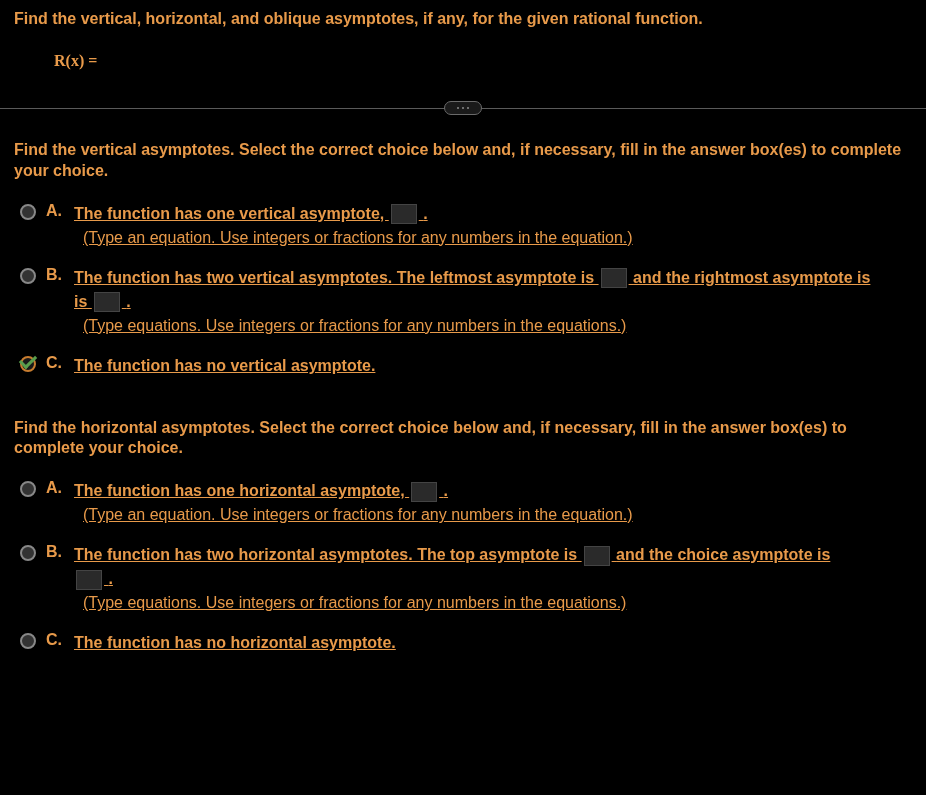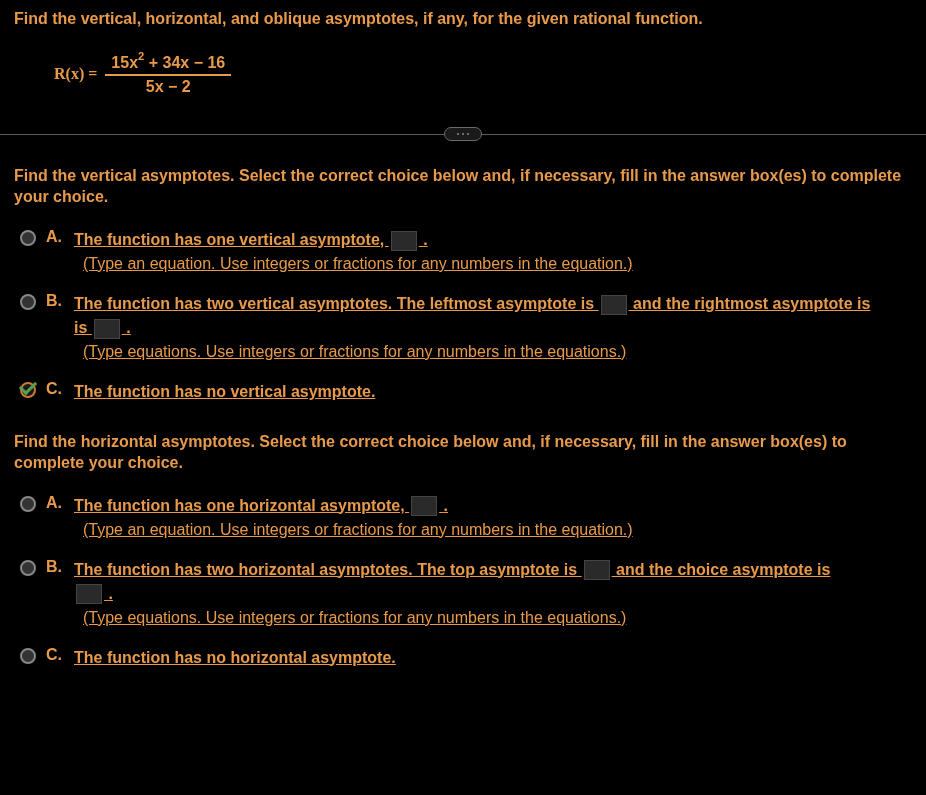--- a/index.html
+++ b/index.html
@@ -143,37 +143,30 @@
       background: #2a2a2a;
       border: 1px solid #444;
       vertical-align: middle;
       margin: 0 2px;
     }
     .hint {
       font-weight: normal;
       margin-left: 9px;
     }
     .section-gap {
-      margin-top: 28px;
+      margin-top: 40px;
     }
   </style>
 </head>
 <body>
 
 <div class="problem-statement">Find the vertical, horizontal, and oblique asymptotes, if any, for the given rational function.</div>
 
 <div class="equation-block">
   <span class="function-label">R(x) =</span>
-  <span class="fraction">
-    <span class="numerator">
-      <span>15x</span><span class="sup">2</span><span> + 34x − 16</span>
-    </span>
-    <span class="frac-line"></span>
-    <span class="denominator">5x − 2</span>
-  </span>
 </div>
 
 <div class="divider-container">
   <div class="divider-line"></div>
   <div class="divider-handle">
     <span class="dot"></span>
       <span class="dot"></span>
       <span class="dot"></span>
   </div>
 </div>

